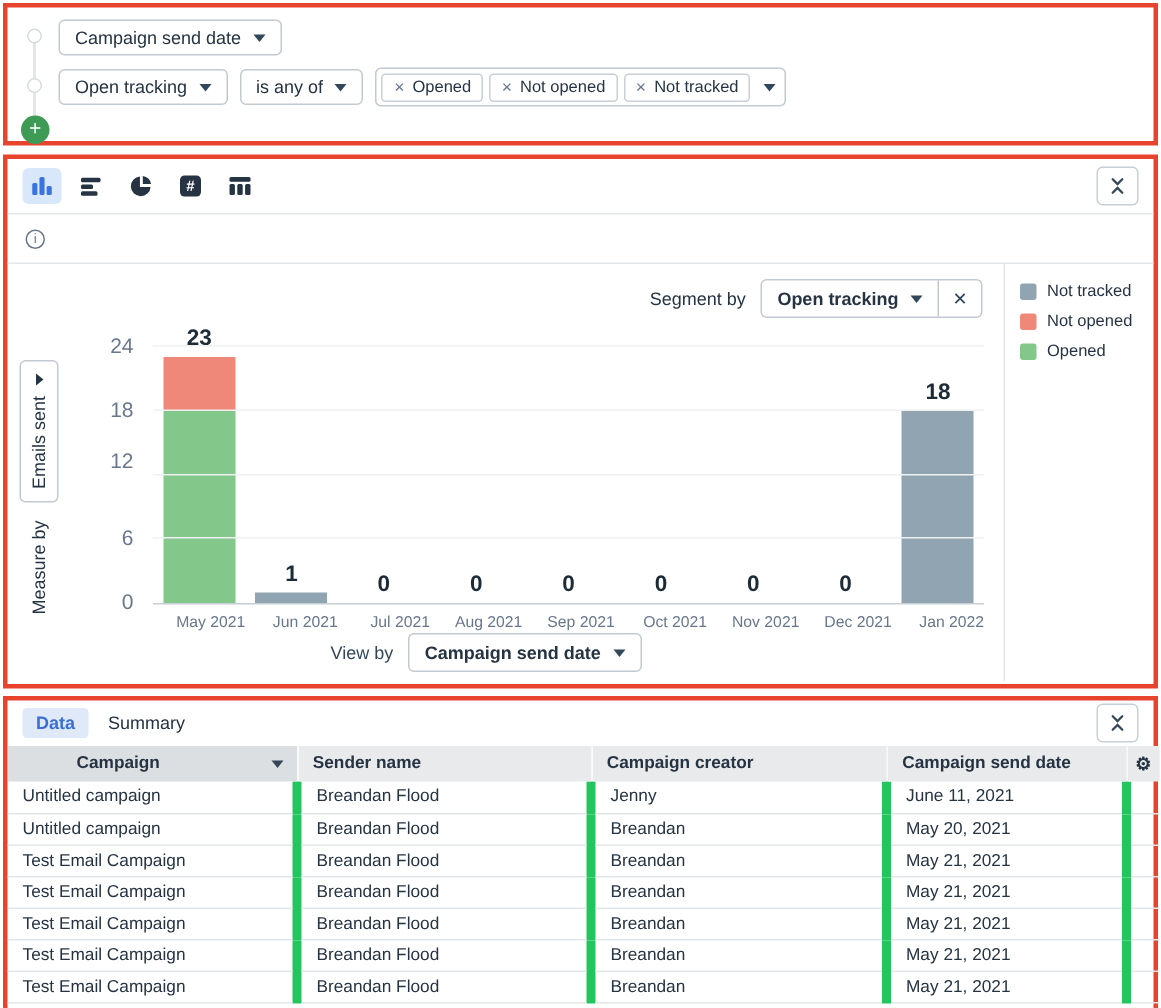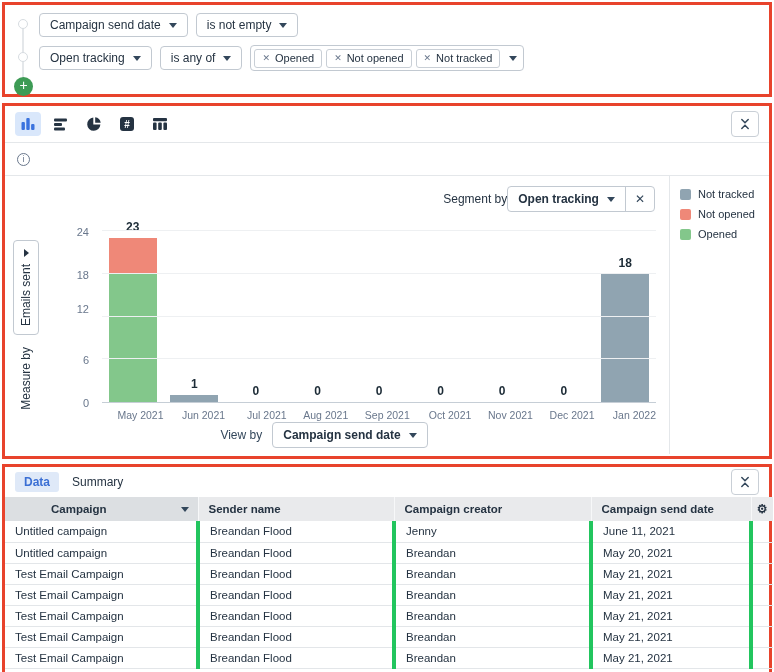--- a/index.html
+++ b/index.html
@@ -35,76 +35,72 @@
     background:#fff; display:flex; align-items:center; justify-content:center; cursor:pointer; }
   .privacy { height:33px; border-bottom:1px solid #e4e7ea; display:flex; align-items:center; gap:6px;
     padding:0 12px; font-size:12px; color:#69778c; }
   .info-ic { width:13px; height:13px; border:1.2px solid #69778c; border-radius:50%; font-size:9px;
     line-height:11px; text-align:center; color:#69778c; font-style:normal; }
   .chart-region { position:relative; height:278px; display:flex; }
   .chart-main { position:relative; flex:1; }
   .legend-panel { width:100px; border-left:1px solid #e4e7ea; padding:12px 0 0 10px; }
   .legend-item { display:flex; align-items:center; gap:7px; margin-bottom:8px; font-size:11px; }
   .legend-swatch { width:11px; height:11px; border-radius:2px; flex:none; }
-  .segment-row { position:absolute; top:10px; right:14px; display:flex; align-items:center; font-size:12px; }
+  .segment-row { position:absolute; top:10px; right:14px; display:flex; align-items:center; gap:10px; font-size:12px; }
   .split-btn { display:inline-flex; align-items:stretch; border:1px solid #c2c9d1; border-radius:4px; height:26px; }
   .split-main { display:flex; align-items:center; gap:8px; padding:0 10px; font-size:12px; font-weight:700; cursor:pointer; }
   .split-x { display:flex; align-items:center; padding:0 9px; border-left:1px solid #c2c9d1; cursor:pointer;
     font-size:12px; color:#33475b; }
   .vert-controls { position:absolute; left:8px; top:64px; width:26px; display:flex; flex-direction:column; align-items:center; gap:12px; }
   .vert-btn { display:flex; flex-direction:column; align-items:center; gap:7px; border:1px solid #c2c9d1;
     border-radius:4px; padding:8px 0; width:26px; cursor:pointer; background:#fff; }
   .caret-right { width:0; height:0; border-top:4px solid transparent; border-bottom:4px solid transparent; border-left:5px solid #253342; }
   .vtext { writing-mode:vertical-rl; transform:rotate(180deg); font-size:12px; font-weight:500; color:#253342; }
   .plot { position:absolute; left:97px; right:13px; top:55px; height:172px; border-bottom:1px solid #c6ced6; }
   .gridline { position:absolute; left:0; right:0; height:1px; background:#eef0f2; }
   .yticks { position:absolute; left:62px; top:55px; width:28px; height:172px; }
-  .ytick { position:absolute; right:6px; font-size:11px; color:#69778c; }
+  .ytick { position:absolute; right:6px; font-size:14px; color:#69778c; }
   .slots { position:absolute; inset:0; display:flex; }
   .slot { position:relative; flex:1; }
   .bar { position:absolute; bottom:0; left:50%; transform:translateX(-50%); width:48px;
     display:flex; flex-direction:column-reverse; }
-  .bar-label { position:absolute; left:50%; transform:translateX(-50%); font-size:12px; font-weight:600; color:#1c2b36; white-space:nowrap; }
+  .bar-label { position:absolute; left:50%; transform:translateX(-50%); font-size:15px; font-weight:600; color:#1c2b36; white-space:nowrap; }
   .xlabels { position:absolute; left:97px; right:13px; top:233px; display:flex; }
   .xlabel { flex:1; text-align:right; font-size:10.5px; color:#69778c; }
   .viewby-row { position:absolute; left:97px; right:13px; top:246px; display:flex; align-items:center;
     justify-content:center; gap:10px; font-size:12px; color:#33475b; margin:0; padding-right:110px; }
   .viewby-row .btn { height:26px; font-weight:700; }
 
   
   .tabs-row { height:30px; display:flex; align-items:center; padding:0 10px; gap:4px; }
   .tab { padding:3px 9px; border-radius:3px; font-size:12px; font-weight:700; cursor:pointer; }
   .tab.active { background:#dfe9f8; color:#3b6fd4; }
   .tab.inactive { color:#253342; font-weight:500; }
   table.data-table { width:100%; border-collapse:collapse; table-layout:fixed; font-size:11.5px; }
   .data-table th { background:#e9eaec; font-weight:600; text-align:left; padding:0 10px; height:24px;
     border-right:1px solid #f7f8f9; position:relative; cursor:pointer; }
   .data-table th.sorted { background:#dcdfe2;padding-left:46px; }
   .data-table th .caret-down { position:absolute; right:9px; top:10px; }
-  .data-table td { padding:0 10px; height:21px; border-right:4px solid #22c55e; border-bottom:1px solid #e3e6e9;
+  .data-table td { padding:0 10px; height:21px; border-right:6px solid #22c55e; border-bottom:1px solid #e3e6e9;
     overflow:hidden; white-space:nowrap; }
   .data-table td:last-child, .data-table th:last-child { border-right:none; }
   .gear-cell { text-align:center !important; padding:0 !important; font-size:12px; }
 </style>
 </head>
 <body>
 
 <div class="annot-box" id="filters-box">
   <div class="rail-line"></div>
   <div class="rail-dot" style="top:14px"></div>
   <div class="rail-dot" style="top:47px"></div>
   <div class="add-btn">+</div>
 
   <div class="filter-row" style="top:8px">
     <button class="btn">
       <span>Campaign send date</span>
-      <span class="caret-down"></span>
-    </button>
-    <button class="btn">
-      <span>is not empty</span>
       <span class="caret-down"></span>
     </button>
   </div>
 
   <div class="filter-row" style="top:40px">
     <button class="btn">
       <span>Open tracking</span>
       <span class="caret-down"></span>
     </button>
     <button class="btn">

